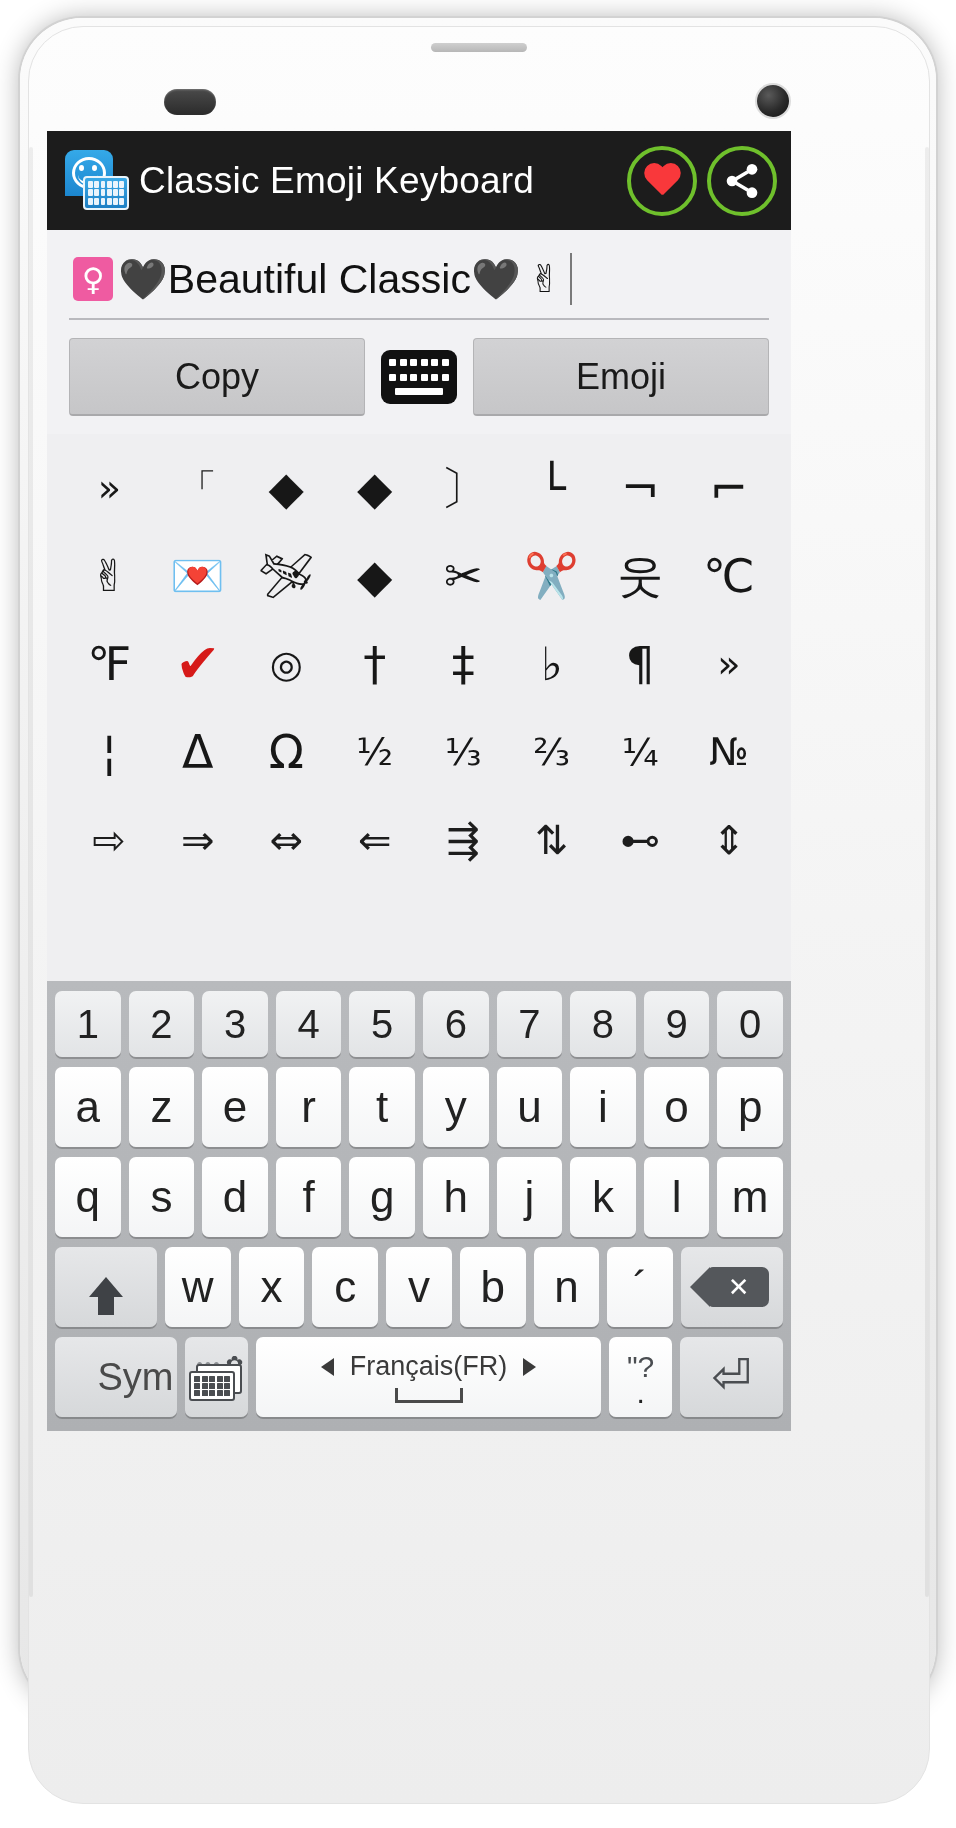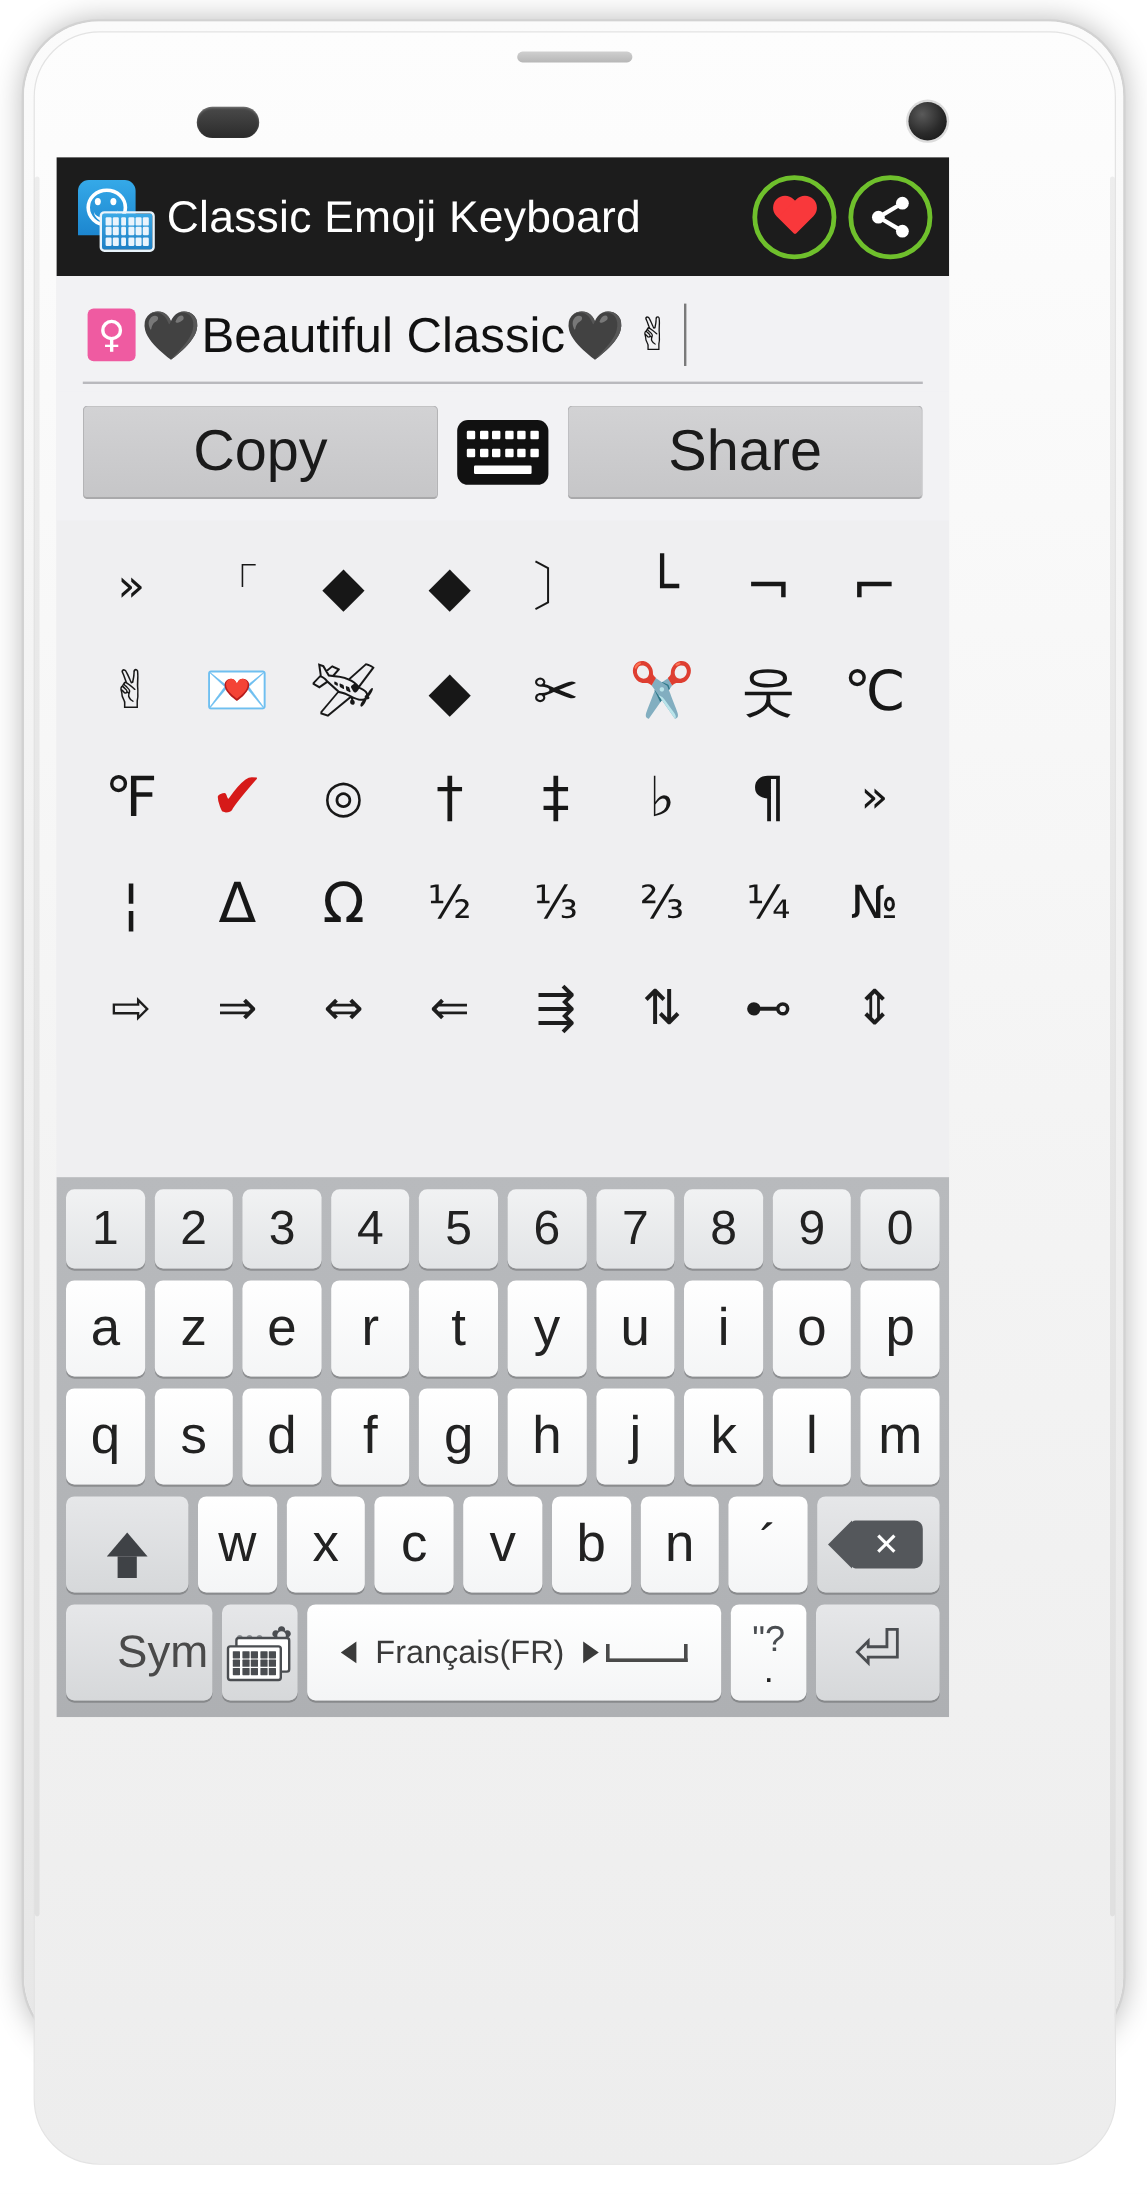--- a/index.html
+++ b/index.html
@@ -111,21 +111,21 @@
 
   
   .actions{
     background:#f2f2f4;display:flex;align-items:center;padding:12px 22px 18px 22px;gap:0;
   }
   .btn{
     flex:1;height:78px;border-radius:4px;
     background:linear-gradient(180deg,#d2d2d4,#c6c6c8);
     border:1px solid #b4b4b6;border-bottom:2px solid #a9a9ab;
     display:flex;align-items:center;justify-content:center;
-    font-size:48px;color:#1a1a1a;box-sizing:border-box;
+    font-size:36px;color:#1a1a1a;box-sizing:border-box;
   }
   .kbd-toggle{
     width:108px;flex:none;display:flex;align-items:center;justify-content:center;
   }
   .kbd-glyph{
     width:76px;height:54px;border-radius:9px;background:#111;
     box-sizing:border-box;padding:9px 8px;
     display:flex;flex-direction:column;justify-content:space-between;
   }
   .kbd-glyph .kr{display:flex;gap:3.5px;justify-content:center;}
@@ -164,21 +164,21 @@
     height:66px;font-size:40px;
     background:linear-gradient(180deg,#f1f2f3,#e2e4e6);
   }
   .key.fn{
     background:linear-gradient(180deg,#e6e7e9,#d6d8da);
   }
   .key.shift{flex:1.55;}
   .key.back{flex:1.55;}
   .key.sym{flex:1.25;font-size:38px;color:#4a4a4a;padding-left:39px;}
   .key.settings{flex:.95;}
-  .key.space{flex:5.2;flex-direction:row;gap:6px;}
+  .key.space{flex:5.2;flex-direction:column;gap:6px;}
   .key.punct{flex:.95;flex-direction:column;gap:2px;}
   .key.enter{flex:1.55;}
   .space-label{display:flex;align-items:center;gap:16px;font-size:27px;color:#3a3a3a;}
   .tri{width:0;height:0;border-top:9px solid transparent;border-bottom:9px solid transparent;}
   .tri.l{border-right:13px solid #3a3a3a;}
   .tri.r{border-left:13px solid #3a3a3a;}
   .space-bar{width:62px;height:12px;border-left:3px solid #4a4a4a;border-right:3px solid #4a4a4a;border-bottom:3px solid #4a4a4a;}
   .arrow-up{
     width:0;height:0;border-left:17px solid transparent;border-right:17px solid transparent;
     border-bottom:20px solid #3f4246;position:relative;
@@ -292,21 +292,21 @@
                   <i></i>
                   <i></i>
                   <i></i>
                   <i></i>
                   <i></i>
                   <i></i>
                 </div>
               <div class="kbar"></div>
             </div>
           </div>
-          <div class="btn">Share</div>
+          <div class="btn">Emoji</div>
         </div>
 
         <div class="sym-grid">
 
           <div class="sym-row">
             <div class="sym-cell small">»</div>
             <div class="sym-cell small">「</div>
             <div class="sym-cell">◆</div>
             <div class="sym-cell">◆</div>
             <div class="sym-cell">〕</div>

